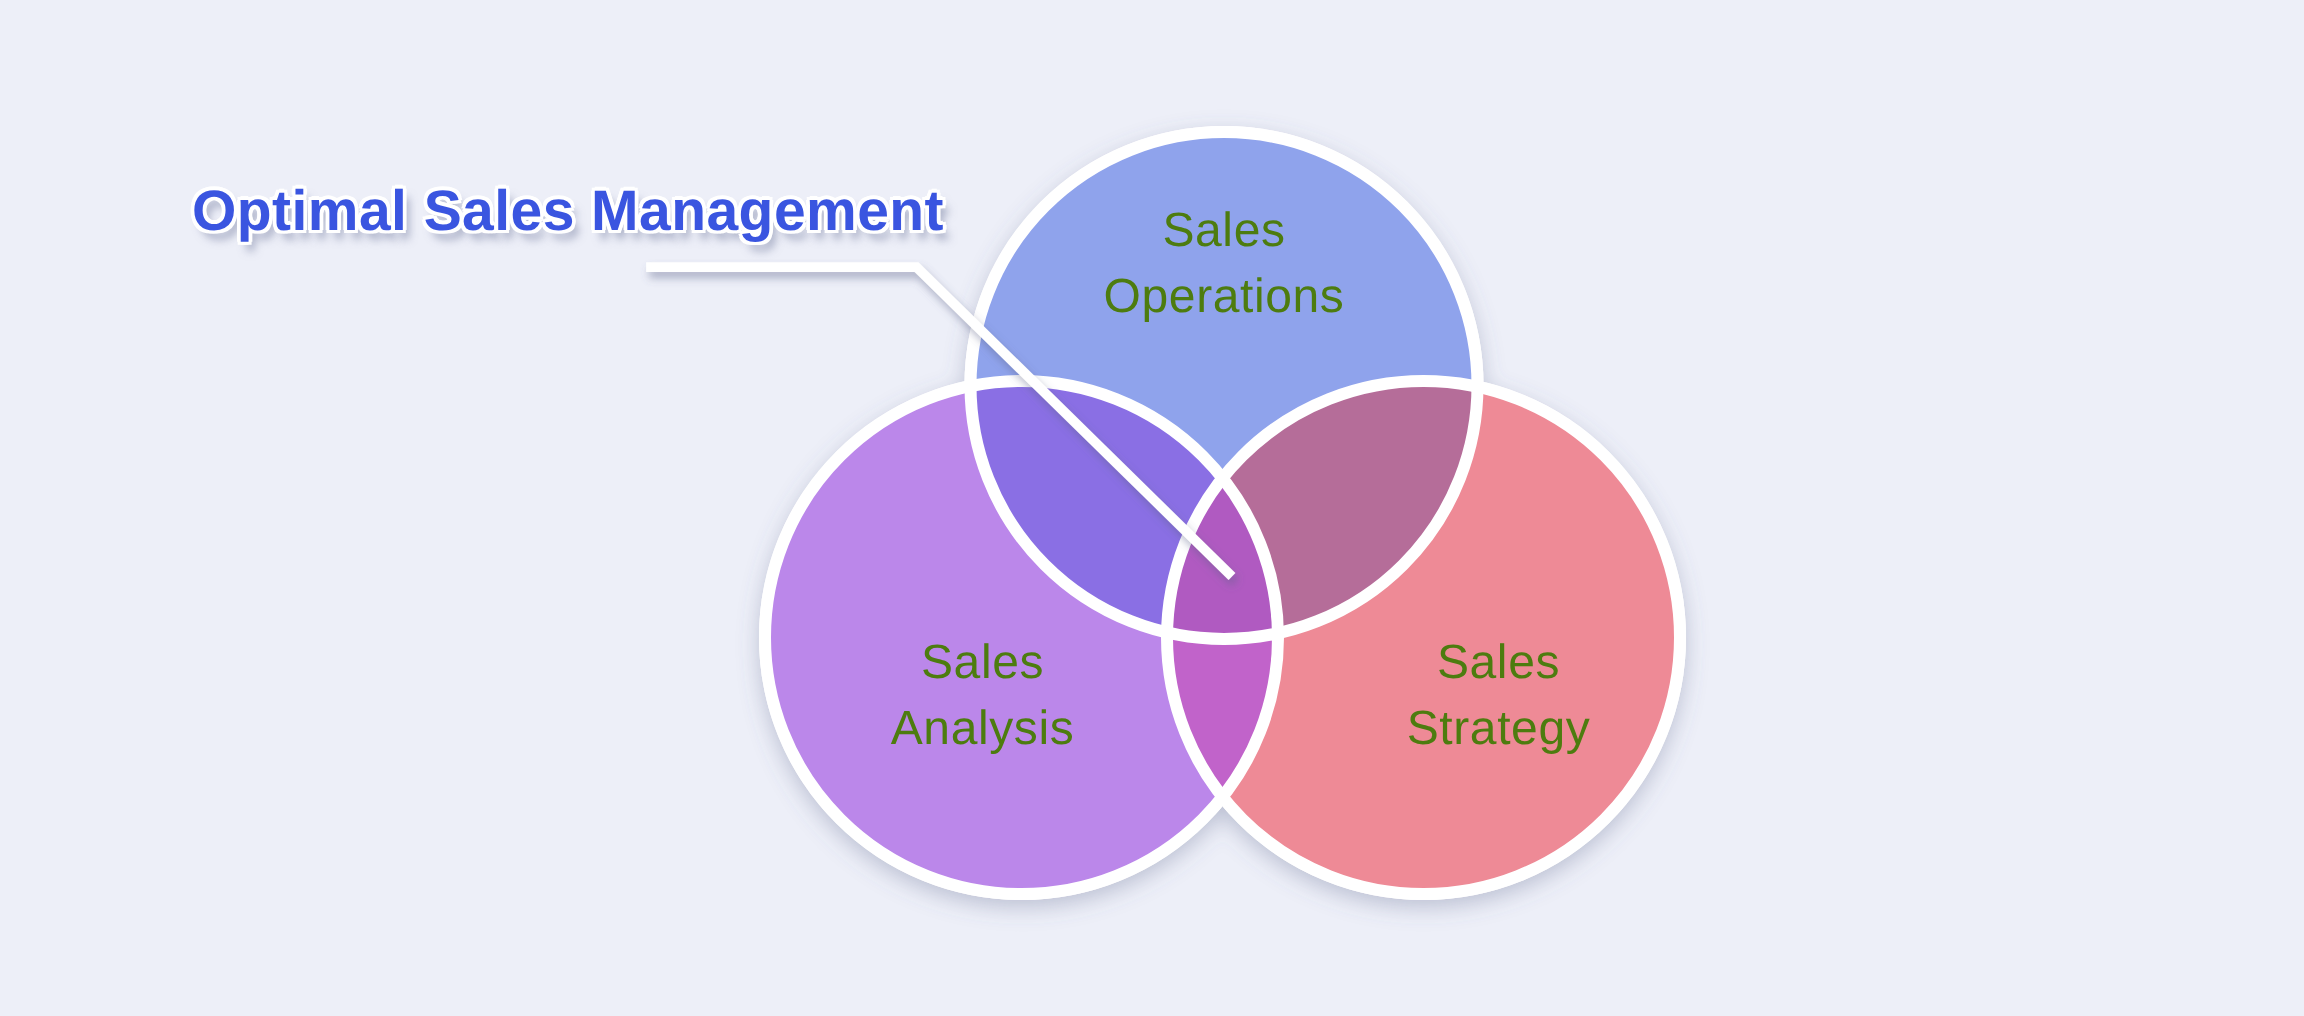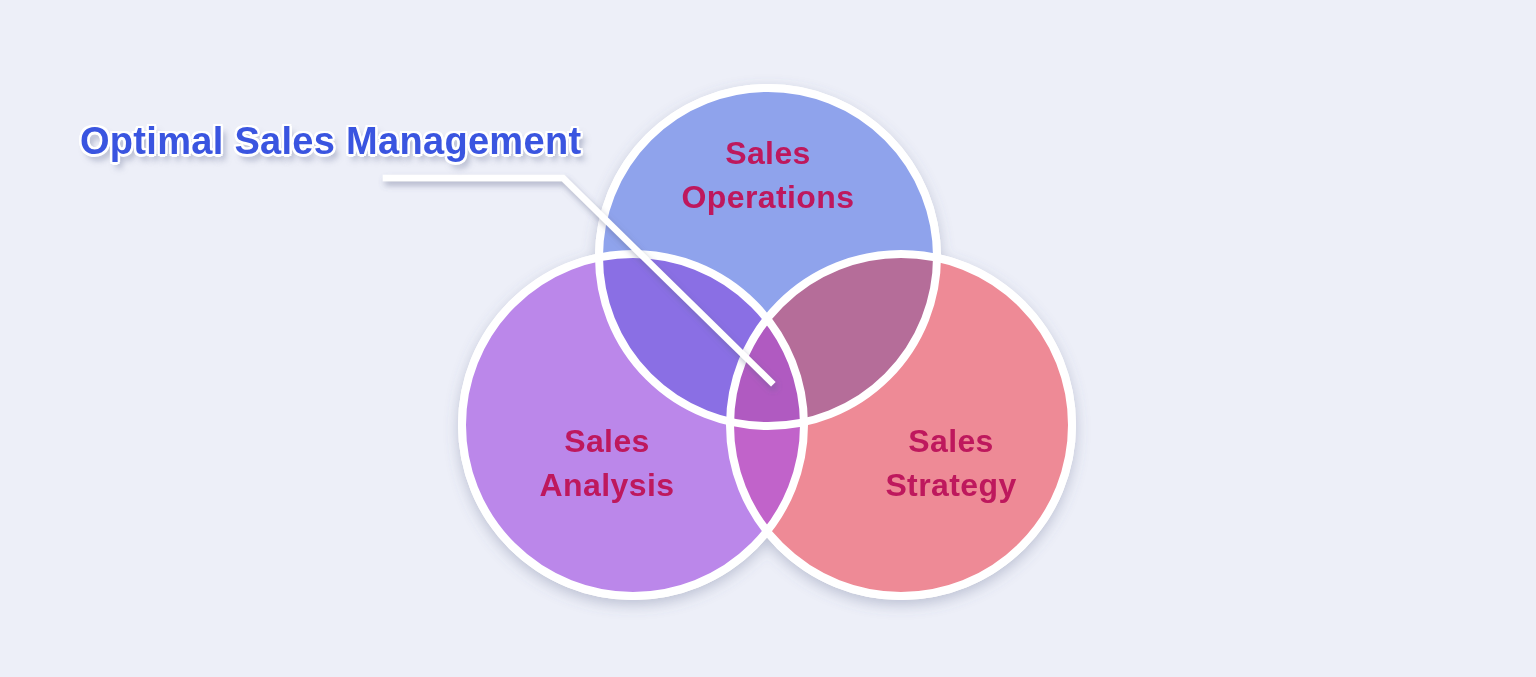--- a/index.html
+++ b/index.html
@@ -3,44 +3,44 @@
 <meta charset="utf-8">
 <style>
   html, body { margin: 0; padding: 0; }
   body {
     width: 1536px; height: 677px;
     background: #edeff8;
     font-family: "Liberation Sans", sans-serif;
     position: relative;
     overflow: hidden;
   }
-  .stage { position: absolute; inset: 0; }
+  .stage { position: absolute; inset: 0; margin-left: 48px; }
   svg.venn { position: absolute; left: 0; top: 0; }
   .title {
     position: absolute;
     left: 80px; top: 120px;
     font-size: 38px;
     font-weight: 700;
     letter-spacing: 0.3px;
     color: #3a55e0;
     text-shadow:
       -2px -2px 0 #ffffff, 2px -2px 0 #ffffff,
       -2px  2px 0 #ffffff, 2px  2px 0 #ffffff,
       -2.5px 0 0 #ffffff, 2.5px 0 0 #ffffff,
       0 -2.5px 0 #ffffff, 0 2.5px 0 #ffffff,
       4px 6px 6px rgba(106, 115, 152, 0.55);
     white-space: nowrap;
   }
   .vlabel {
     position: absolute;
     transform: translateX(-50%);
     text-align: center;
-    color: #be185d;
+    color: #4d7c0f;
     font-size: 32px;
-    font-weight: 700;
+    font-weight: 400;
     line-height: 44px;
     letter-spacing: 0.4px;
     white-space: pre-line;
   }
   .vlabel-operations { left: 768px; top: 131px; }
   .vlabel-analysis   { left: 607px; top: 419px; }
   .vlabel-strategy   { left: 951px; top: 419px; }
 </style>
 </head>
 <body>

